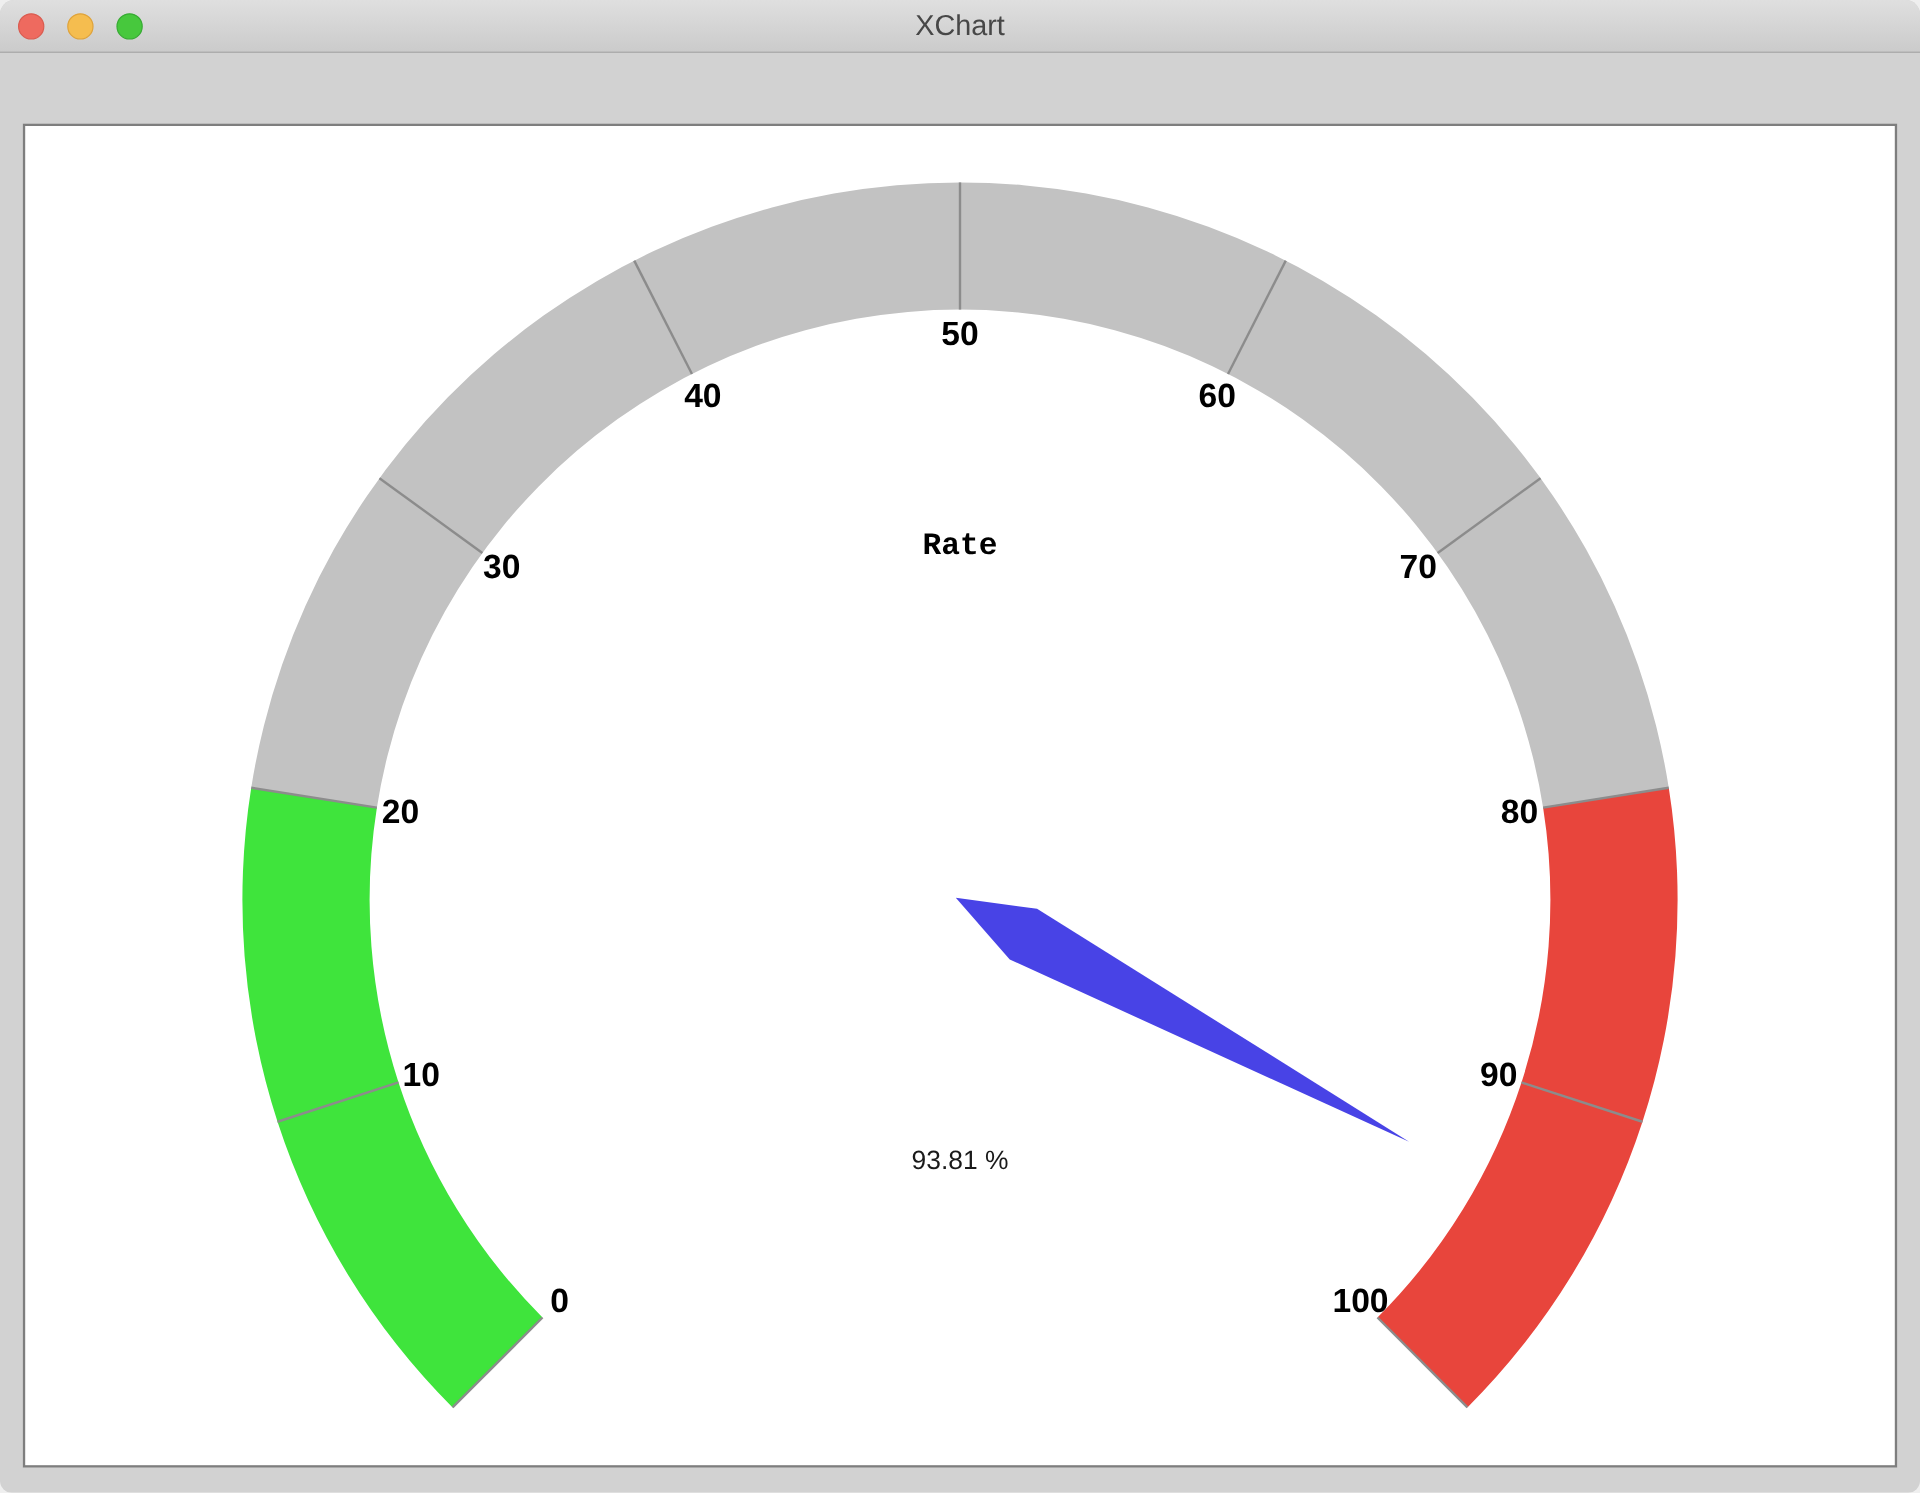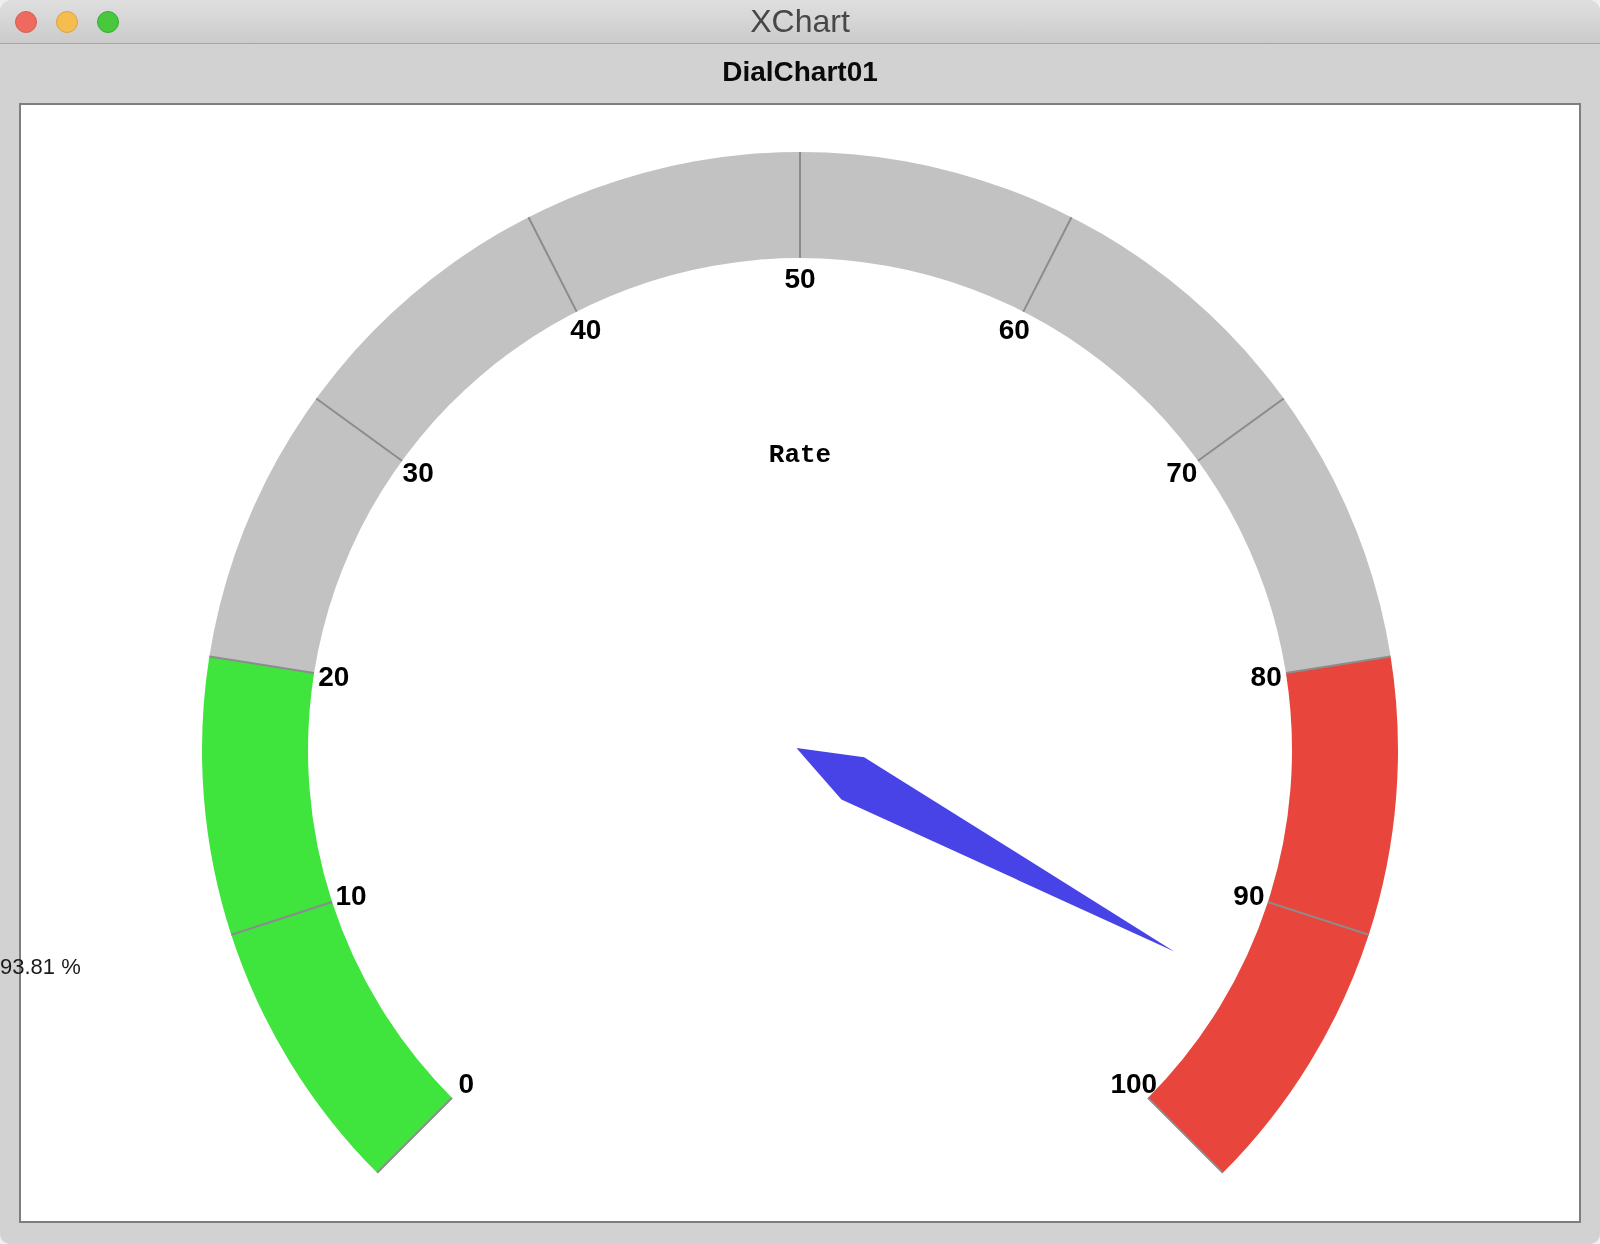--- a/index.html
+++ b/index.html
@@ -2,52 +2,51 @@
 <html><head>
 <meta charset="utf-8">
 <style>
   html,body{margin:0;padding:0;background:#efefef;font-family:"Liberation Sans",sans-serif;}
   .window{position:relative;width:1600px;height:1244px;background:#d2d2d2;
           border-radius:12px 12px 10px 10px;overflow:hidden;}
   
   .titlebar{position:absolute;top:0;left:0;right:0;height:43px;
             background:linear-gradient(#dfdfdf,#cbcbcb);border-bottom:1px solid #a5a5a5;}
   .titlebar-title{position:absolute;left:0;width:100%;text-align:center;line-height:43px;
-                  font-size:32px;color:#474747;}
+                  font-size:24px;color:#474747;}
   .light{position:absolute;top:11px;width:22px;height:22px;border-radius:50%;box-sizing:border-box;}
   .light-red{left:15px;background:#ee6a5f;border:1px solid #da5c50;}
   .light-yellow{left:56px;background:#f5bd4f;border:1px solid #dfa33b;}
   .light-green{left:97px;background:#47c83d;border:1px solid #37ab33;}
   
   .chart-title{position:absolute;top:44px;left:0;right:0;height:59px;text-align:center;
                font-weight:bold;font-size:28px;color:#0a0a0a;line-height:56px;}
   
   .panel{position:absolute;left:19px;top:103px;width:1562px;height:1120px;background:#ffffff;
          border:2px solid #7e7e7e;box-sizing:border-box;}
   
   svg.dial{position:absolute;left:0;top:0;width:1600px;height:1244px;pointer-events:none;}
   .tick-label{font-family:"Liberation Sans",sans-serif;font-weight:bold;font-size:28px;fill:#000000;}
   .series-label{position:absolute;left:0;width:1600px;top:440px;text-align:center;
                 font-weight:bold;font-size:26px;color:#000;font-family:Liberation Mono, monospace;}
-  .value-label{position:absolute;left:0;width:1600px;top:954px;text-align:left;
+  .value-label{position:absolute;left:0;width:1600px;top:954px;text-align:center;
                font-size:22px;color:#1a1a1a;}
 </style>
 </head>
 <body>
 
 <div class="window">
 
   <div class="titlebar">
     <span class="light light-red"></span>
     <span class="light light-yellow"></span>
     <span class="light light-green"></span>
     <div class="titlebar-title">XChart</div>
   </div>
 
-  <div class="chart-title">DialChart01</div>
 
   <div class="panel"></div>
 
   <svg class="dial" viewBox="0 0 1600 1244" xmlns="http://www.w3.org/2000/svg">
       <path d="M377.15014485044446,1172.8498551495554 A598,598 0 0 1 209.3623723241077,656.4521899059419 L314.0573364271923,673.0342432002063 A492,492 0 0 0 452.10346365621854,1097.8965363437815 Z" fill="#3FE43C"></path>
       <path d="M209.3623723241077,656.4521899059419 A598,598 0 0 1 1390.6376276758924,656.452189905942 L1285.9426635728078,673.0342432002064 A492,492 0 0 0 314.0573364271923,673.0342432002063 Z" fill="#C2C2C2"></path>
       <path d="M1390.6376276758924,656.452189905942 A598,598 0 0 1 1222.8498551495554,1172.8498551495554 L1147.8965363437815,1097.8965363437815 A492,492 0 0 0 1285.9426635728078,673.0342432002064 Z" fill="#E8453C"></path>
       <line x1="452.10346365621854" y1="1097.8965363437815" x2="377.15014485044446" y2="1172.8498551495554" stroke="#8C8C8C" stroke-width="2"></line>
       <text x="466.2455992799495" y="1083.7544007200504" text-anchor="middle" dominant-baseline="central" class="tick-label" fill="#000000">0</text>
       <line x1="332.08019398278446" y1="902.0363612324743" x2="231.26820325549818" y2="934.7921626362188" stroke="#8C8C8C" stroke-width="2"></line>

